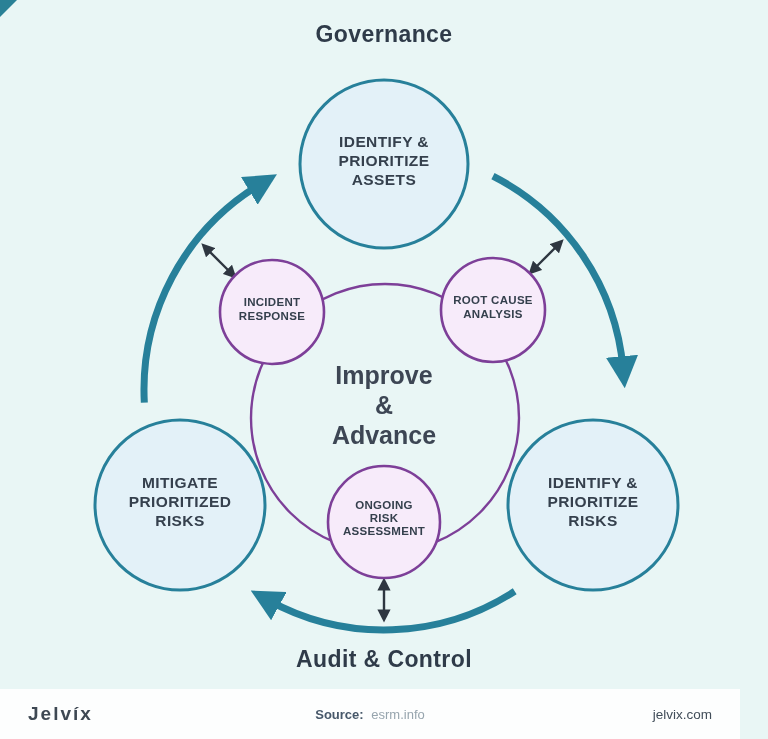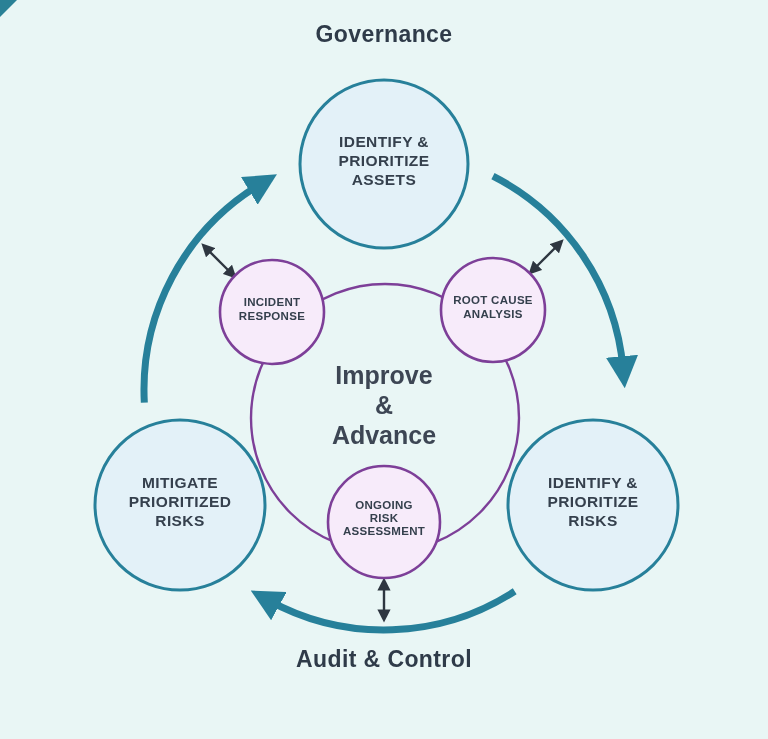--- a/index.html
+++ b/index.html
@@ -118,14 +118,22 @@
       <text class="small-label" x="493" y="318">ANALYSIS</text>
     </g>
     <g>
       <text class="small-label" x="384" y="509">ONGOING</text>
       <text class="small-label" x="384" y="522">RISK</text>
       <text class="small-label" x="384" y="535">ASSESSMENT</text>
     </g>
   </svg>
 
   
+  <div class="footer">
+    <div class="logo">Jelvíx</div>
+    <div class="source">
+      <span class="source-label">Source:</span>
+      <span class="source-value">esrm.info</span>
+    </div>
+    <div class="site">jelvix.com</div>
+  </div>
 
 </div>
 
 </body></html>

